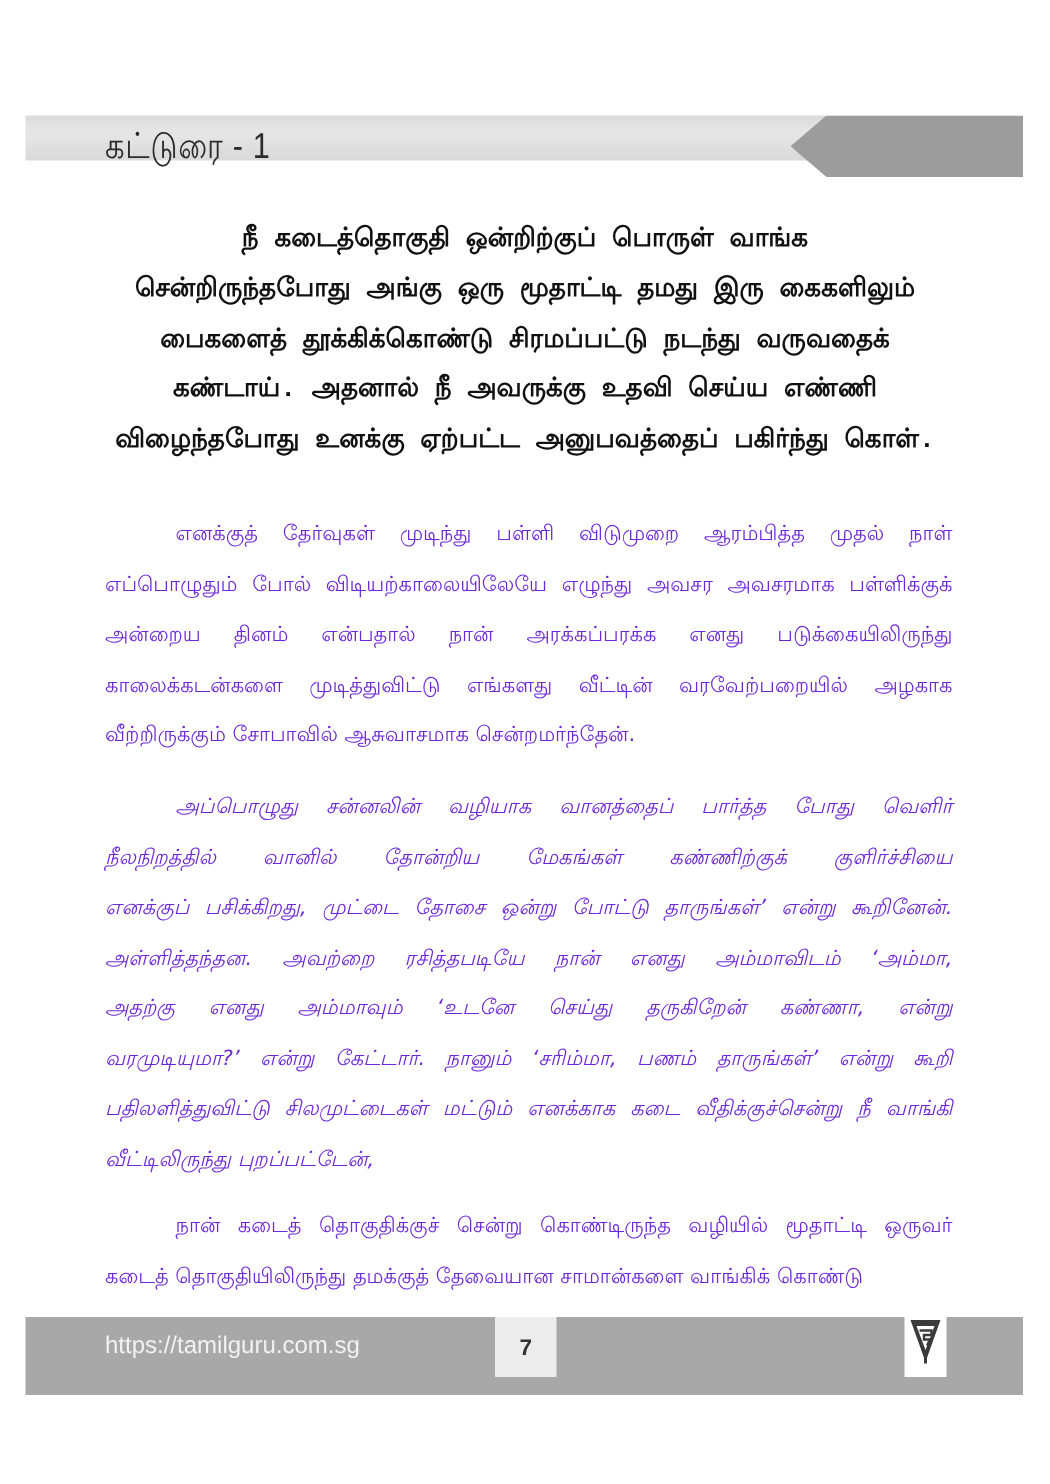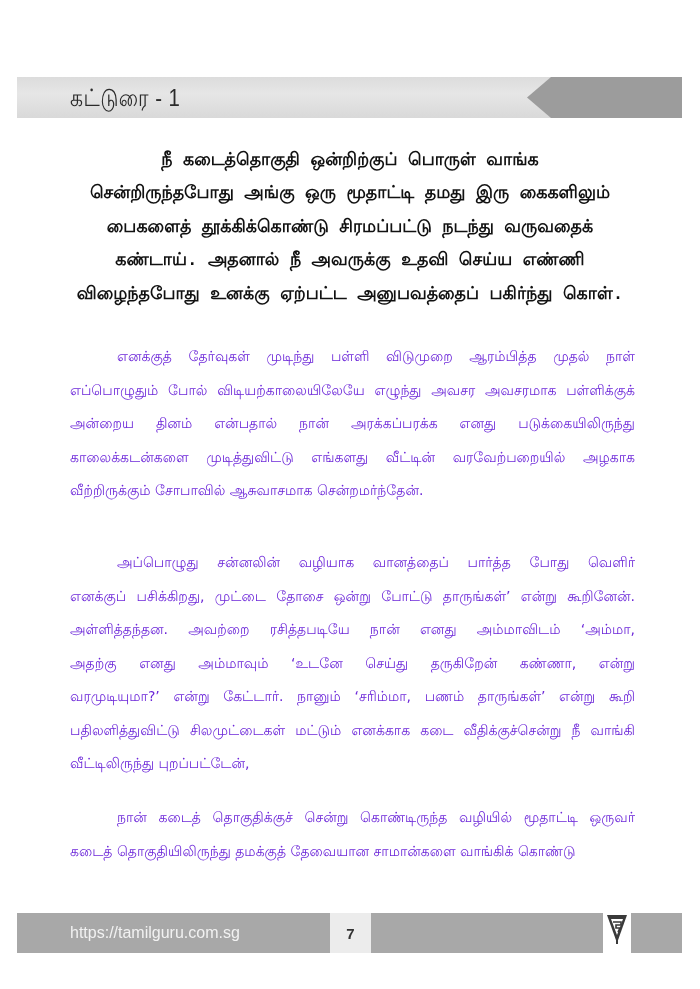--- a/index.html
+++ b/index.html
@@ -1,21 +1,21 @@
 <!DOCTYPE html>
 <html><head>
 <meta charset="utf-8">
 <style>
   html, body { margin: 0; padding: 0; }
   body {
     width: 700px; height: 989px; background: #ffffff; position: relative; overflow: hidden;
     font-family: "DejaVu Sans", "Liberation Sans", sans-serif; color: #1a1a1a;
   }
   .header-band {
-    position: absolute; left: 17px; top: 77px; width: 665px; height: 41px;
+    position: absolute; left: 17px; top: 77px; width: 665px; height: 30px;
     background: linear-gradient(180deg, #dcdcdc 0%, #e6e6e6 40%, #d9d9d9 100%);
   }
   .header-arrow {
     position: absolute; right: 0; top: 0; width: 155px; height: 41px;
     background: #9c9c9c;
     clip-path: polygon(24px 0, 100% 0, 100% 100%, 24px 100%, 0 50%);
   }
   .header-title {
     position: absolute; left: 53px; top: 4px; font-size: 24px; line-height: 33px;
     font-family: "Liberation Sans", sans-serif; color: #2b2b2b; letter-spacing: 0.5px;
@@ -27,26 +27,25 @@
   }
   .question .ql { display: block; white-space: nowrap; font-family: Liberation Mono, monospace; }
   .body-text {
     position: absolute; left: 70px; width: 565px;
     font-size: 14px; line-height: 33.5px; color: #6d28d9; text-align: justify;
   }
   .body-text .bl { display: block; white-space: nowrap; text-align-last: justify; }
   .body-text .bl.last { text-align-last: left; }
   .body-text .bl.indent { padding-left: 47px; }
   #para1 { top: 340px; }
-  #para2 { top: 546px; }
+  #para2 { top: 522px; font-style: italic; }
   #para3 { top: 801px; }
   .footer-bar {
-    position: absolute; left: 17px; top: 878px; width: 665px; height: 40px;
+    position: absolute; left: 17px; top: 878px; width: 665px; height: 52px;
     background: #a8a8a8;
-    margin-top: 35px;
   }
   .footer-url {
     position: absolute; left: 53px; top: 8px; font-family: "Liberation Sans", sans-serif;
     font-size: 16px; color: #f2f2f2; line-height: 24px;
   }
   .page-box {
     position: absolute; left: 313px; top: 0; width: 41px; height: 40px; background: #ececec;
     display: flex; align-items: center; justify-content: center;
   }
   .page-num { font-family: "Liberation Sans", sans-serif; font-weight: bold; font-size: 15px; color: #333; }
@@ -74,20 +73,21 @@
 <div class="body-text" id="para1">
   <span class="bl indent">எனக்குத் தேர்வுகள் முடிந்து பள்ளி விடுமுறை ஆரம்பித்த முதல் நாள்</span>
   <span class="bl">எப்பொழுதும் போல் விடியற்காலையிலேயே எழுந்து அவசர அவசரமாக பள்ளிக்குக்</span>
   <span class="bl">அன்றைய தினம் என்பதால் நான் அரக்கப்பரக்க எனது படுக்கையிலிருந்து</span>
   <span class="bl">காலைக்கடன்களை முடித்துவிட்டு எங்களது வீட்டின் வரவேற்பறையில் அழகாக</span>
   <span class="bl last">வீற்றிருக்கும் சோபாவில் ஆசுவாசமாக சென்றமர்ந்தேன்.</span>
 </div>
 
 <div class="body-text" id="para2">
   <span class="bl indent">அப்பொழுது சன்னலின் வழியாக வானத்தைப் பார்த்த போது வெளிர்</span>
+  <span class="bl">நீலநிறத்தில் வானில் தோன்றிய மேகங்கள் கண்ணிற்குக் குளிர்ச்சியை</span>
   <span class="bl">எனக்குப் பசிக்கிறது, முட்டை தோசை ஒன்று போட்டு தாருங்கள்’ என்று கூறினேன்.</span>
   <span class="bl">அள்ளித்தந்தன. அவற்றை ரசித்தபடியே நான் எனது அம்மாவிடம் ‘அம்மா,</span>
   <span class="bl">அதற்கு எனது அம்மாவும் ‘உடனே செய்து தருகிறேன் கண்ணா, என்று</span>
   <span class="bl">வரமுடியுமா?’ என்று கேட்டார்.  நானும் ‘சரிம்மா, பணம் தாருங்கள்’ என்று கூறி</span>
   <span class="bl">பதிலளித்துவிட்டு சிலமுட்டைகள் மட்டும் எனக்காக கடை வீதிக்குச்சென்று நீ வாங்கி</span>
   <span class="bl last">வீட்டிலிருந்து புறப்பட்டேன்,</span>
 </div>
 
 <div class="body-text" id="para3">
   <span class="bl indent">நான் கடைத் தொகுதிக்குச் சென்று கொண்டிருந்த வழியில் மூதாட்டி ஒருவர்</span>

